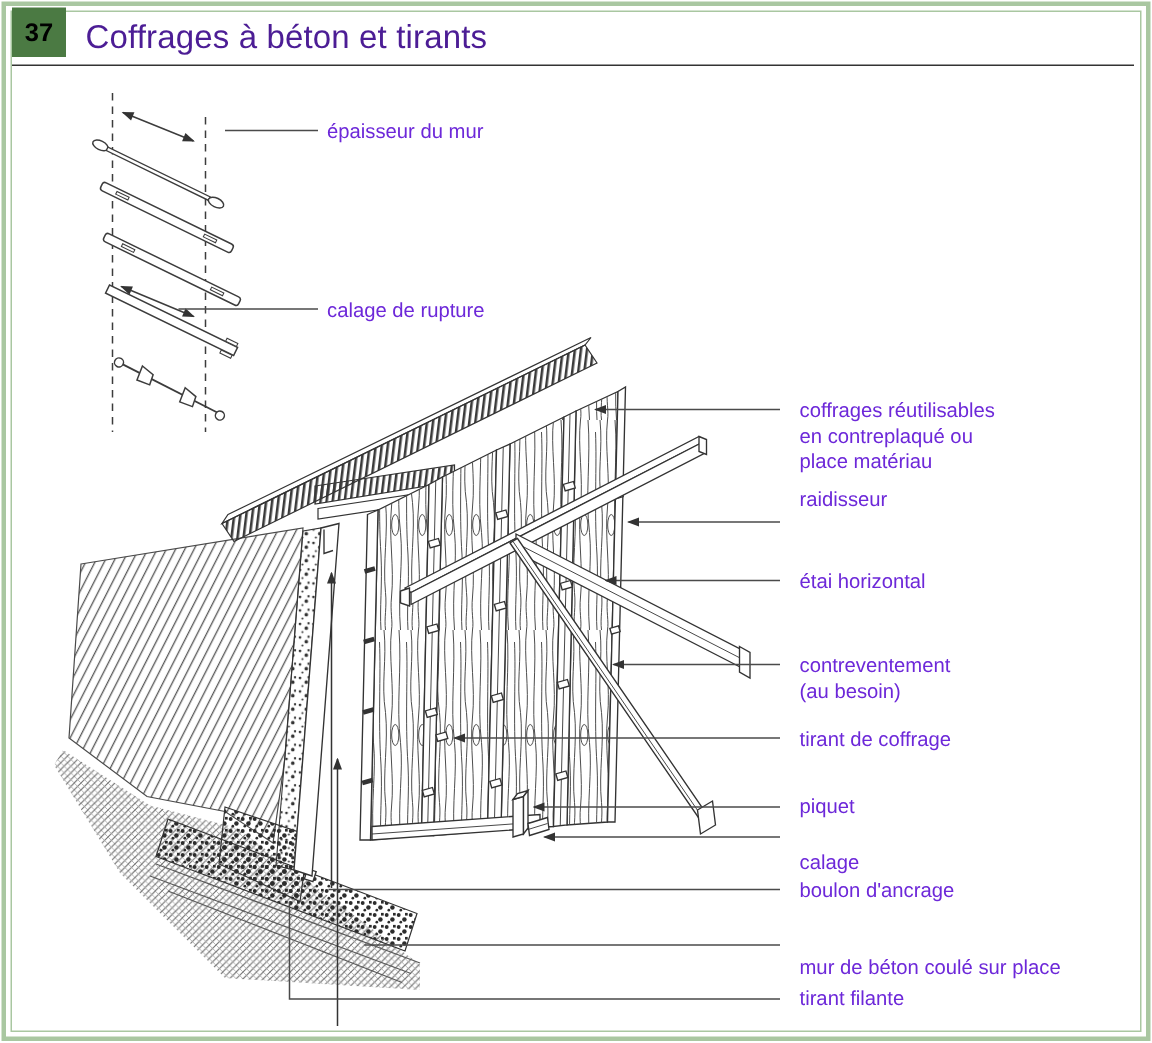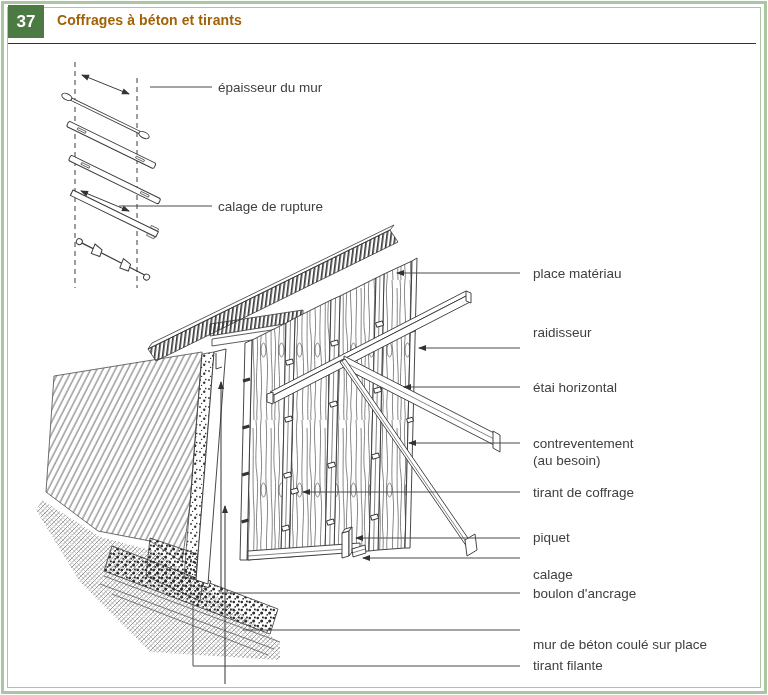--- a/index.html
+++ b/index.html
@@ -7,33 +7,33 @@
     width:768px;height:695px;position:relative;background:#ffffff;
     font-family:"Liberation Sans", sans-serif;overflow:hidden;
   }
   
   .frame-outer{position:absolute;inset:1px;border:3px solid #a9c7a1;pointer-events:none;z-index:0;}
   .frame-inner{position:absolute;inset:7px;border:1px solid #a9c7a1;pointer-events:none;z-index:0;}
 
   
   .fig-num{
     position:absolute;left:8px;top:5px;width:36px;height:33px;background:#4b7a43;
-    color:#ffffff;font-weight:bold;font-size:17px;display:flex;align-items:center;justify-content:center;
+    color:#000000;font-weight:bold;font-size:17px;display:flex;align-items:center;justify-content:center;
     z-index:3;
   }
   .fig-title{
-    position:absolute;left:57px;top:12px;font-size:14px;font-weight:bold;color:#a16207;z-index:3;
+    position:absolute;left:57px;top:12px;font-size:22px;font-weight:normal;color:#4c1d95;z-index:3;
     letter-spacing:.1px;white-space:nowrap;
   }
   .fig-rule{position:absolute;left:8px;top:43px;width:748px;height:1px;background:#333;z-index:3;}
 
   svg.drawing{position:absolute;left:0;top:0;z-index:1;}
 
   .lbl{
-    position:absolute;font-size:13.5px;line-height:17px;color:#404040;white-space:nowrap;z-index:2;
+    position:absolute;font-size:13.5px;line-height:17px;color:#6d28d9;white-space:nowrap;z-index:2;
   }
 </style>
 </head>
 <body>
 
 <div class="frame-outer"></div>
 <div class="frame-inner"></div>
 
 <div class="fig-num">37</div>
 <div class="fig-title">Coffrages à béton et tirants</div>
@@ -275,20 +275,22 @@
     <line x1="520" y1="593" x2="219" y2="593"></line>
     <line x1="520" y1="630" x2="243" y2="630"></line>
     <path d="M520,666 L193,666 L193,601"></path>
   </g>
 </svg>
 
 <div class="lbl" style="left:218px;top:79px">épaisseur du mur</div>
 <div class="lbl" style="left:218px;top:198px">calage de rupture</div>
 
 <div class="lbl" style="left:533px;top:265px">
+  <div>coffrages réutilisables</div>
+  <div>en contreplaqué ou</div>
   <div>place matériau</div>
 </div>
 <div class="lbl" style="left:533px;top:324px">raidisseur</div>
 <div class="lbl" style="left:533px;top:379px">étai horizontal</div>
 <div class="lbl" style="left:533px;top:435px">
   <div>contreventement</div>
   <div>(au besoin)</div>
 </div>
 <div class="lbl" style="left:533px;top:484px">tirant de coffrage</div>
 <div class="lbl" style="left:533px;top:529px">piquet</div>

